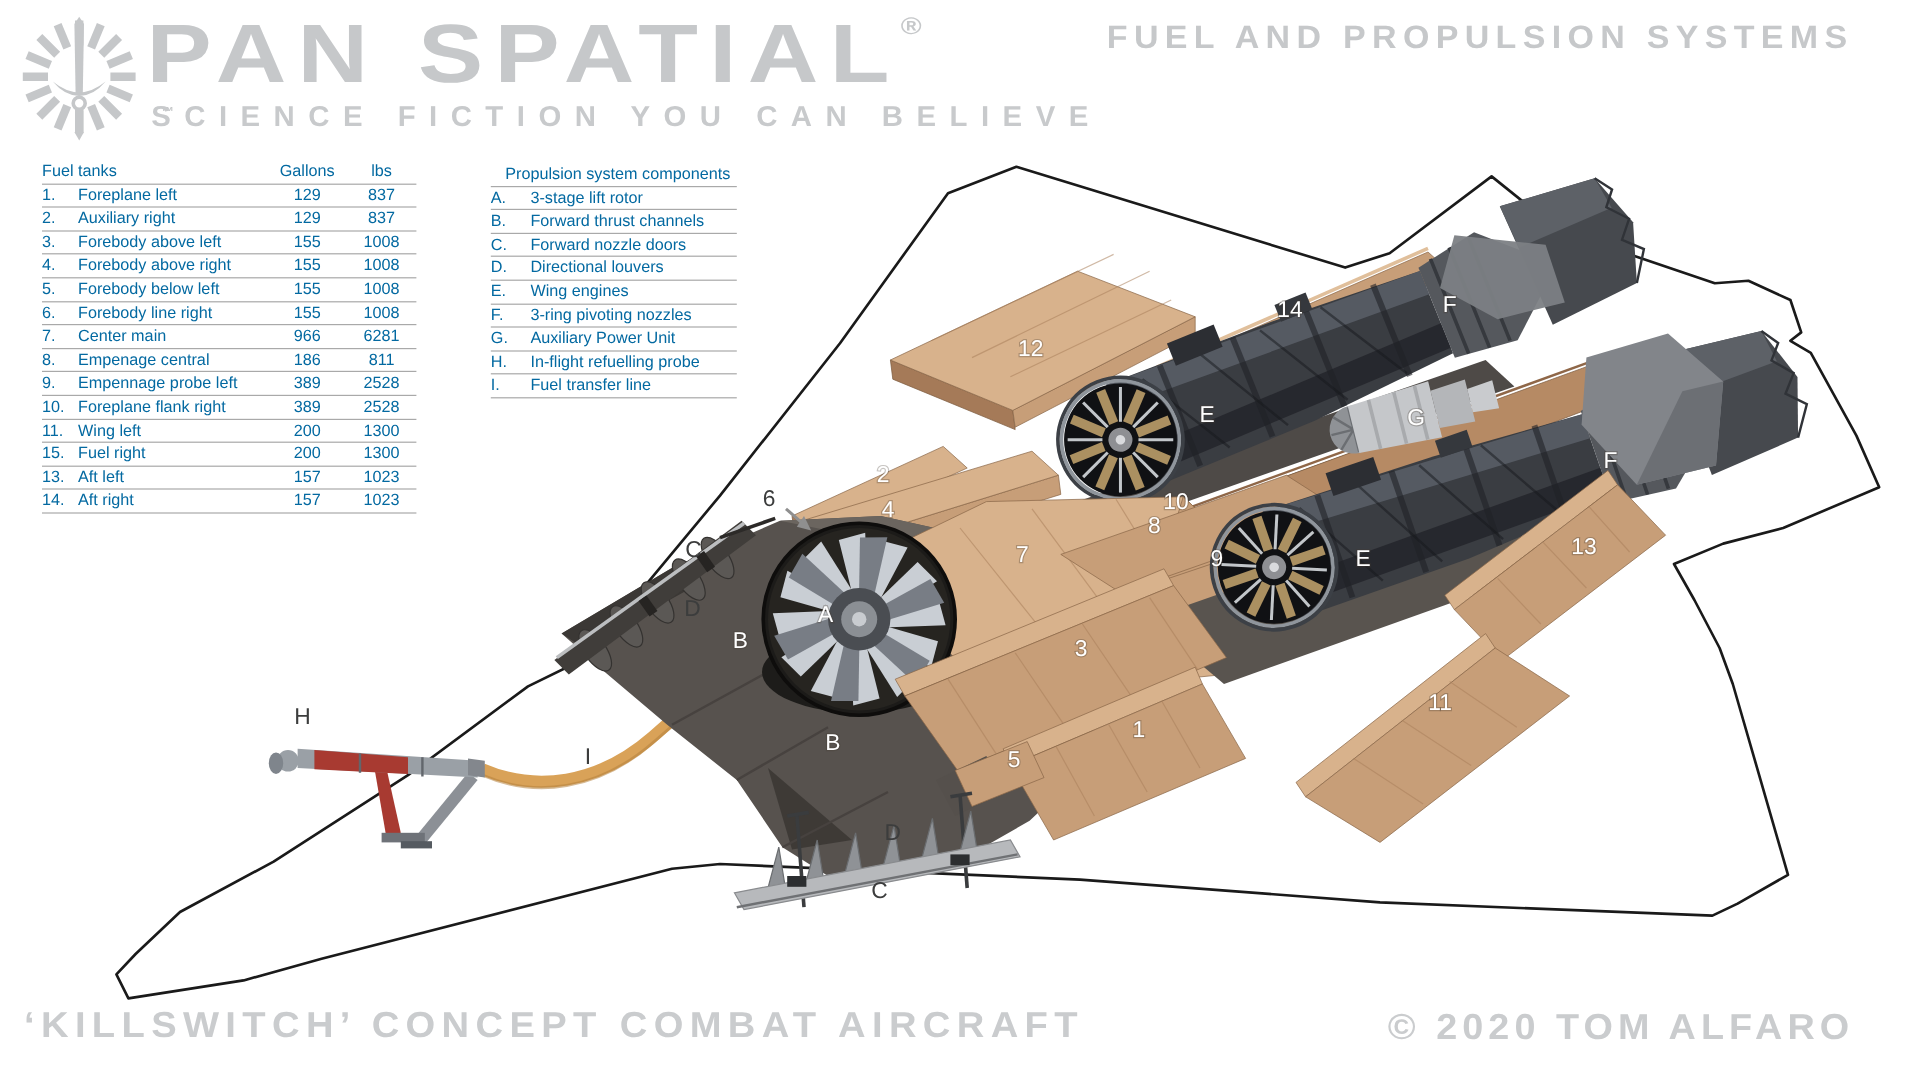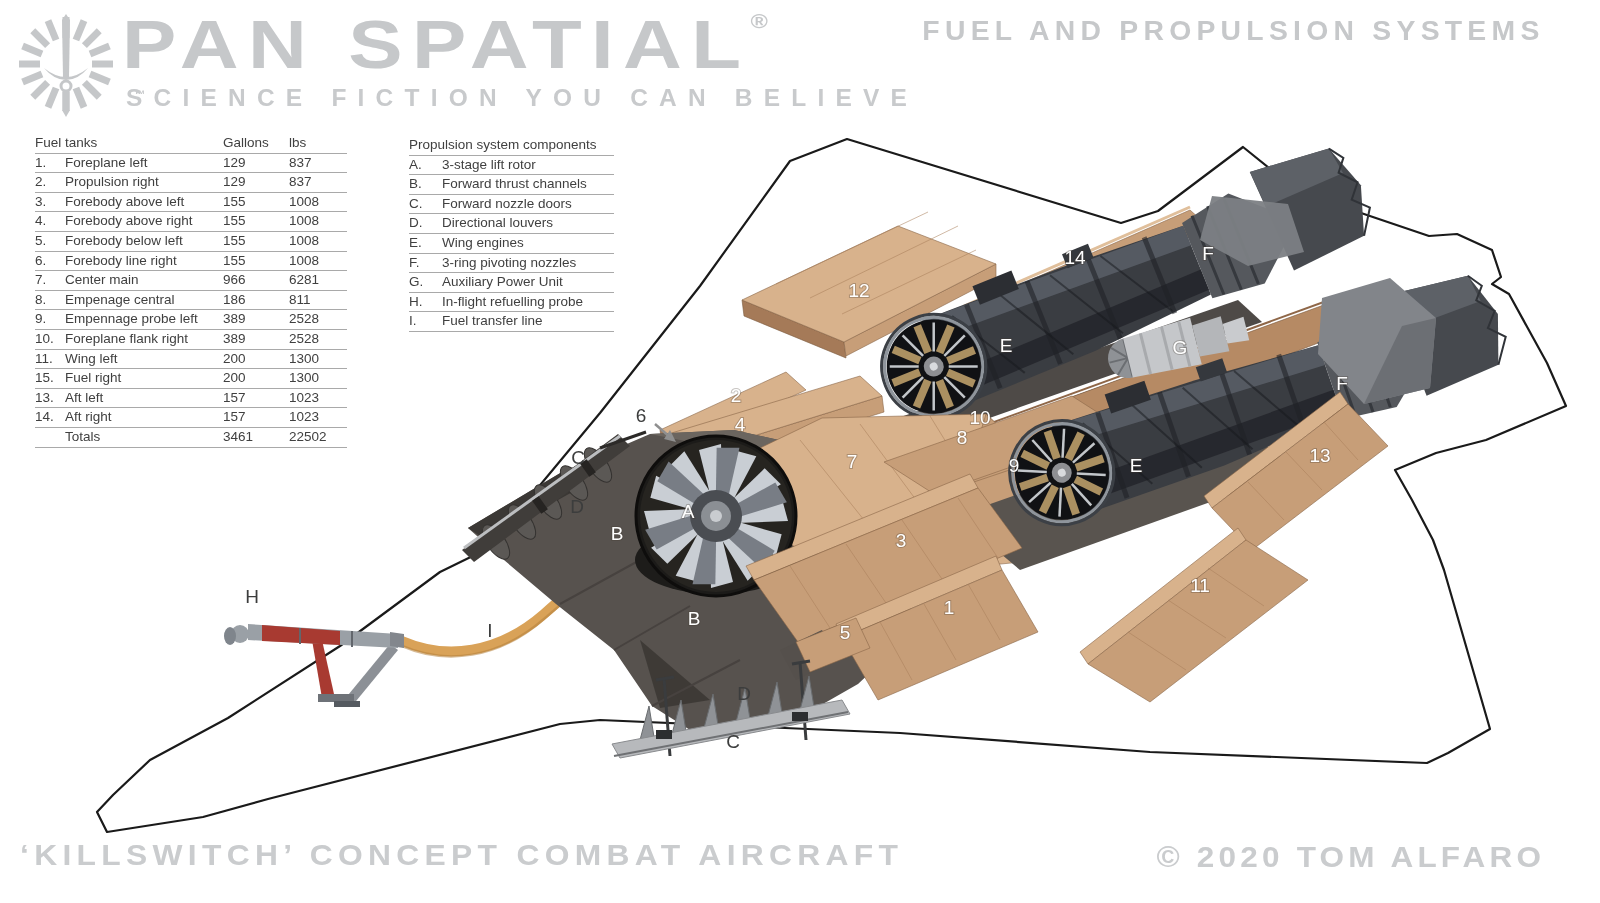--- a/index.html
+++ b/index.html
@@ -19,30 +19,30 @@
   #logo-tm{position:absolute;left:134px;top:88px;font-size:11px;color:#c6c8ca;font-weight:bold;}
   #logo{position:absolute;left:16px;top:6px;}
   
   #footer-left{position:absolute;left:20px;top:838px;font-size:30px;font-weight:bold;
            letter-spacing:5px;color:#caccce;white-space:nowrap;
            transform:scaleX(1.06);transform-origin:left top;}
   #footer-right{position:absolute;right:55px;top:840px;font-size:30px;font-weight:bold;
            letter-spacing:4px;color:#caccce;white-space:nowrap;
            transform:scaleX(1.05);transform-origin:right top;}
   
-  .datatable{position:absolute;font-size:13.5px;color:#404040;}
+  .datatable{position:absolute;font-size:13.5px;color:#0369a1;}
   #fuel-table{left:35px;top:134px;width:312px;}
   #components-table{left:409px;top:136px;width:205px;}
   .frow,.fhead,.crow,.chead{display:grid;align-items:center;height:18.6px;line-height:18.6px;
         border-bottom:1px solid #a9a9a9;}
   .frow,.fhead{grid-template-columns:30px 1fr 66px 58px;}
   .crow,.chead{grid-template-columns:33px 1fr;}
   .fhead .ft-title{grid-column:1/3;}
-  .chead .ct-title{grid-column:1/3;}
-  .cell-r{text-align:left;}
+  .chead .ct-title{grid-column:1/3;margin-left:12px;}
+  .cell-r{text-align:center;}
   .frow span,.crow span,.fhead span,.chead span{white-space:nowrap;overflow:hidden;}
   
   #diagram{position:absolute;left:0;top:0;width:1600px;height:903px;}
   .lbl{font-family:"Liberation Sans",sans-serif;font-size:19px;}
   .lbl.light{fill:#ffffff;paint-order:stroke;stroke:rgba(70,60,50,.30);stroke-width:2px;}
   .lbl.dark{fill:#3c3d3d;}
   .t-top{fill:#d8b28c;stroke:#8a6748;stroke-width:.6;}
   .t-mid{fill:#c79e78;stroke:#8a6748;stroke-width:.6;}
   .t-side{fill:#a57a58;stroke:#7c5a3e;stroke-width:.6;}
   .t-wall{fill:#b68a64;stroke:#7c5a3e;stroke-width:.6;}
@@ -96,21 +96,21 @@
     </div>
     <div id="fuel-rows">
         <div class="frow">
           <span>1.</span>
           <span>Foreplane left</span>
           <span class="cell-r">129</span>
           <span class="cell-r">837</span>
         </div>
         <div class="frow">
           <span>2.</span>
-          <span>Propulsion right</span>
+          <span>Auxiliary right</span>
           <span class="cell-r">129</span>
           <span class="cell-r">837</span>
         </div>
         <div class="frow">
           <span>3.</span>
           <span>Forebody above left</span>
           <span class="cell-r">155</span>
           <span class="cell-r">1008</span>
         </div>
         <div class="frow">
@@ -173,26 +173,20 @@
           <span class="cell-r">157</span>
           <span class="cell-r">1023</span>
         </div>
         <div class="frow">
           <span>14.</span>
           <span>Aft right</span>
           <span class="cell-r">157</span>
           <span class="cell-r">1023</span>
         </div>
       </div>
-    <div class="frow">
-      <span></span>
-      <span class="cell-r">Totals</span>
-      <span class="cell-r">3461</span>
-      <span class="cell-r">22502</span>
-    </div>
   </div>
 
   <div id="components-table" class="datatable">
     <div class="chead">
       <span class="ct-title">Propulsion system components</span>
     </div>
     <div id="comp-rows">
         <div class="crow">
           <span>A.</span>
           <span>3-stage lift rotor</span>

